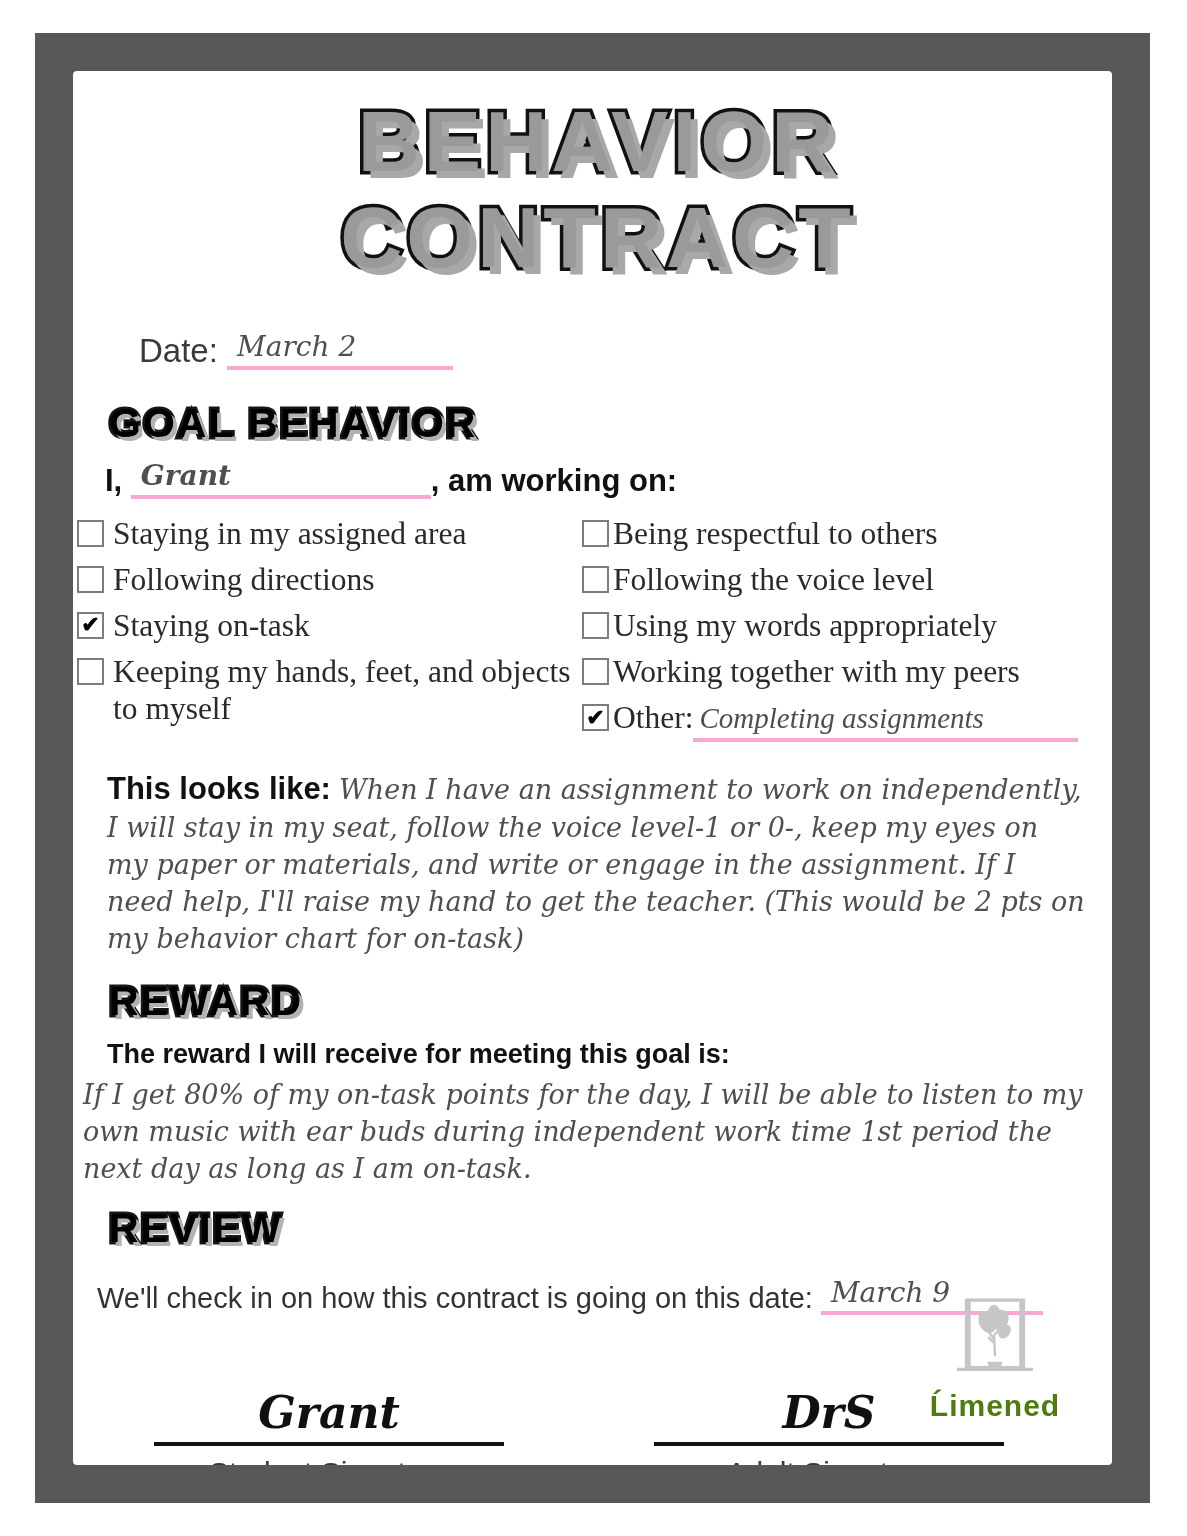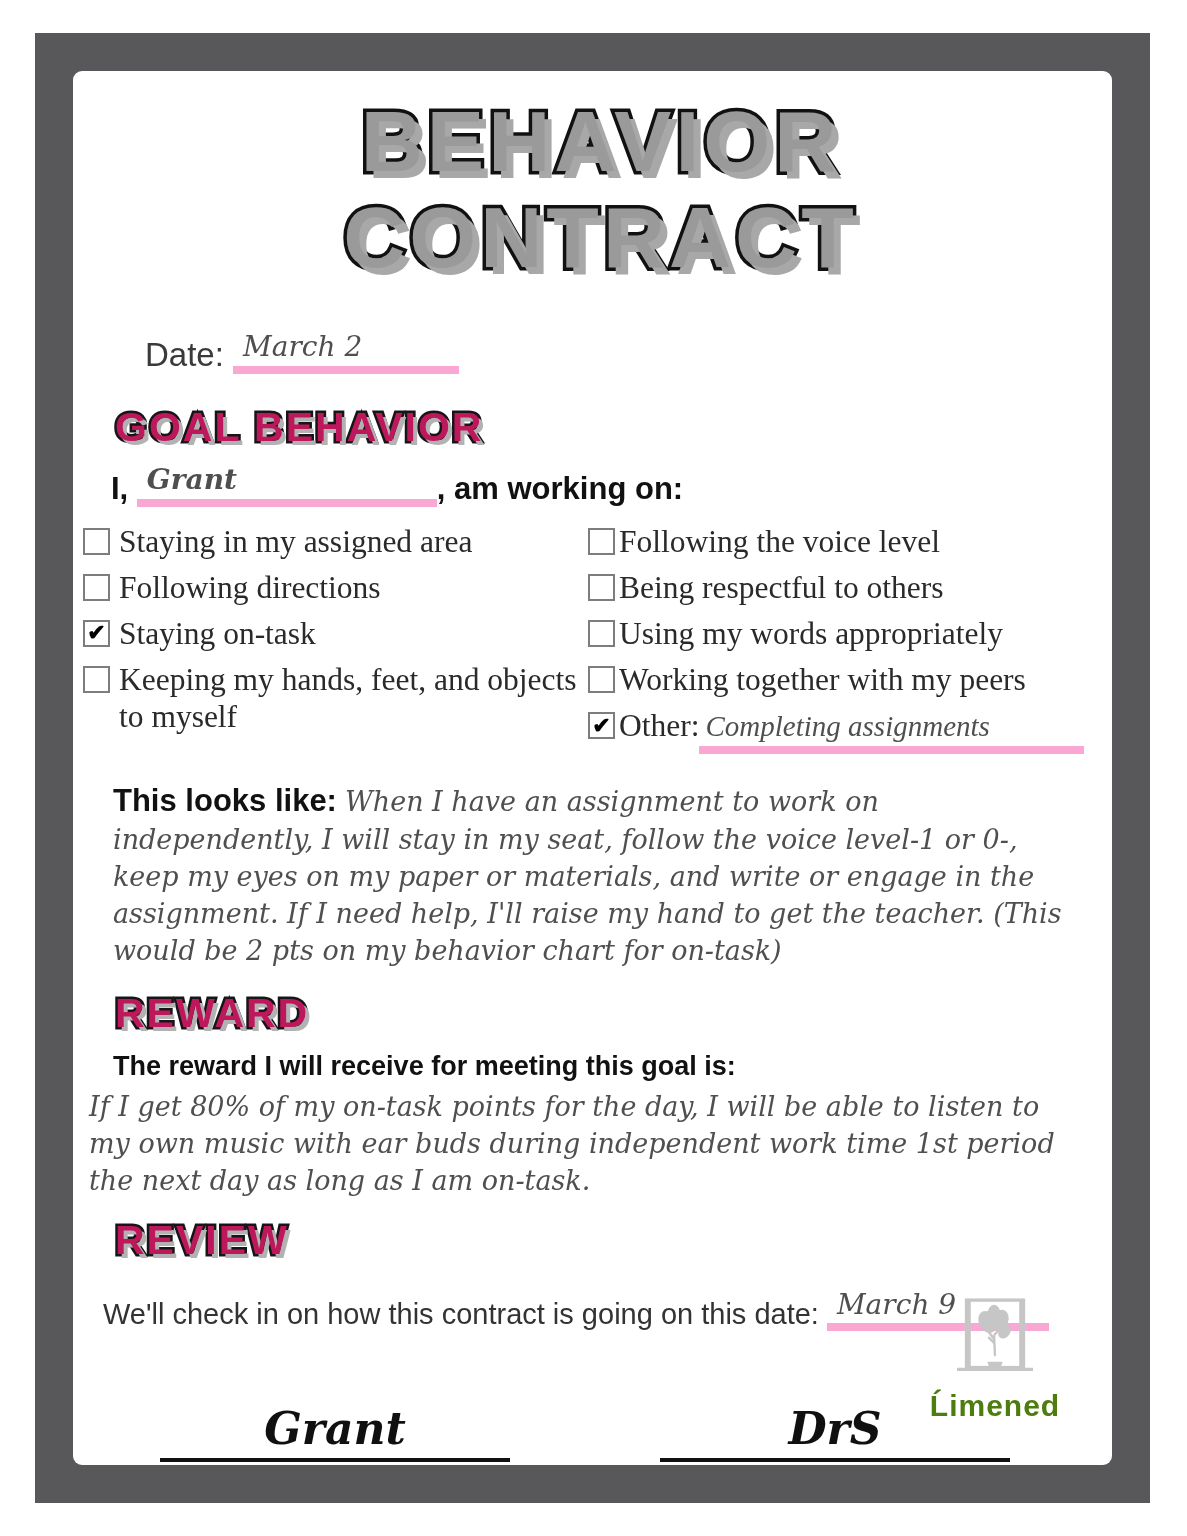--- a/index.html
+++ b/index.html
@@ -1,36 +1,36 @@
 <!DOCTYPE html>
 <html><head>
 <meta charset="utf-8">
 <style>
   * { margin:0; padding:0; box-sizing:border-box; }
   html,body { background:#ffffff; }
   body { width:1187px; height:1536px; font-family:"Liberation Sans", sans-serif; position:relative; }
 
   .frame { position:absolute; left:35px; top:33px; right:37px; bottom:33px; background:#58585a; }
   .page  { position:absolute; left:38px; top:38px; right:38px; bottom:38px; background:#ffffff;
-           border-radius:9px; padding:20px 14px 20px 30px; overflow:hidden; }
+           border-radius:4px; padding:20px 14px 20px 24px; overflow:hidden; }
 
   
   .title { text-align:center; font-weight:bold; font-size:86px; line-height:1.12; letter-spacing:4px;
            color:#9a9a9a; -webkit-text-stroke:7px #111111; paint-order:stroke fill;
            text-shadow:7px 7px 0 #a8a8a8; margin-top:2px; }
 
   
   .section-header { display:inline-block; font-weight:bold; font-size:41px; letter-spacing:2px;
-           color:#be185d; -webkit-text-stroke:5px #161616; paint-order:stroke fill;
+           color:#000000; -webkit-text-stroke:5px #161616; paint-order:stroke fill;
            text-shadow:4px 4px 0 #b2b2b2;text-align:center; }
 
   .hand { font-family:"DejaVu Serif", serif; font-style:italic; color:#4f4f4f; }
 
   .date-row { margin:40px 0 0 42px; font-size:33px; color:#3a3a3a; }
-  .blank { display:inline-block; border-bottom:8px solid #f9a8d4; vertical-align:bottom; padding:0 0 2px 10px; }
+  .blank { display:inline-block; border-bottom:4px solid #f9a8d4; vertical-align:bottom; padding:0 0 2px 10px; }
   .blank .hand { font-size:28px; }
   .date-blank { width:226px; }
 
   .goal-header-row { margin:30px 0 0 12px; }
   .intro { margin:10px 0 0 8px; font-size:31px; font-weight:bold; color:#111; }
   .name-blank { width:300px; }
 
   .checkbox-grid { display:flex; margin:16px 0 0 -20px; }
   .col-left  { width:505px; flex:none; }
   .col-right { flex:1; }
@@ -104,25 +104,25 @@
           <span class="cb-label">Staying on-task</span>
         </div>
         <div class="cb-item">
           <span class="cb-box"></span>
           <span class="cb-label">Keeping my hands, feet, and objects  to myself</span>
         </div>
       </div>
       <div class="col-right">
         <div class="cb-item">
           <span class="cb-box"></span>
-          <span class="cb-label">Following the voice level</span>
+          <span class="cb-label">Being respectful to others</span>
         </div>
         <div class="cb-item">
           <span class="cb-box"></span>
-          <span class="cb-label">Being respectful to others</span>
+          <span class="cb-label">Following the voice level</span>
         </div>
         <div class="cb-item">
           <span class="cb-box"></span>
           <span class="cb-label">Using my words appropriately</span>
         </div>
         <div class="cb-item">
           <span class="cb-box"></span>
           <span class="cb-label">Working together with my peers</span>
         </div>
         <div class="cb-item">

